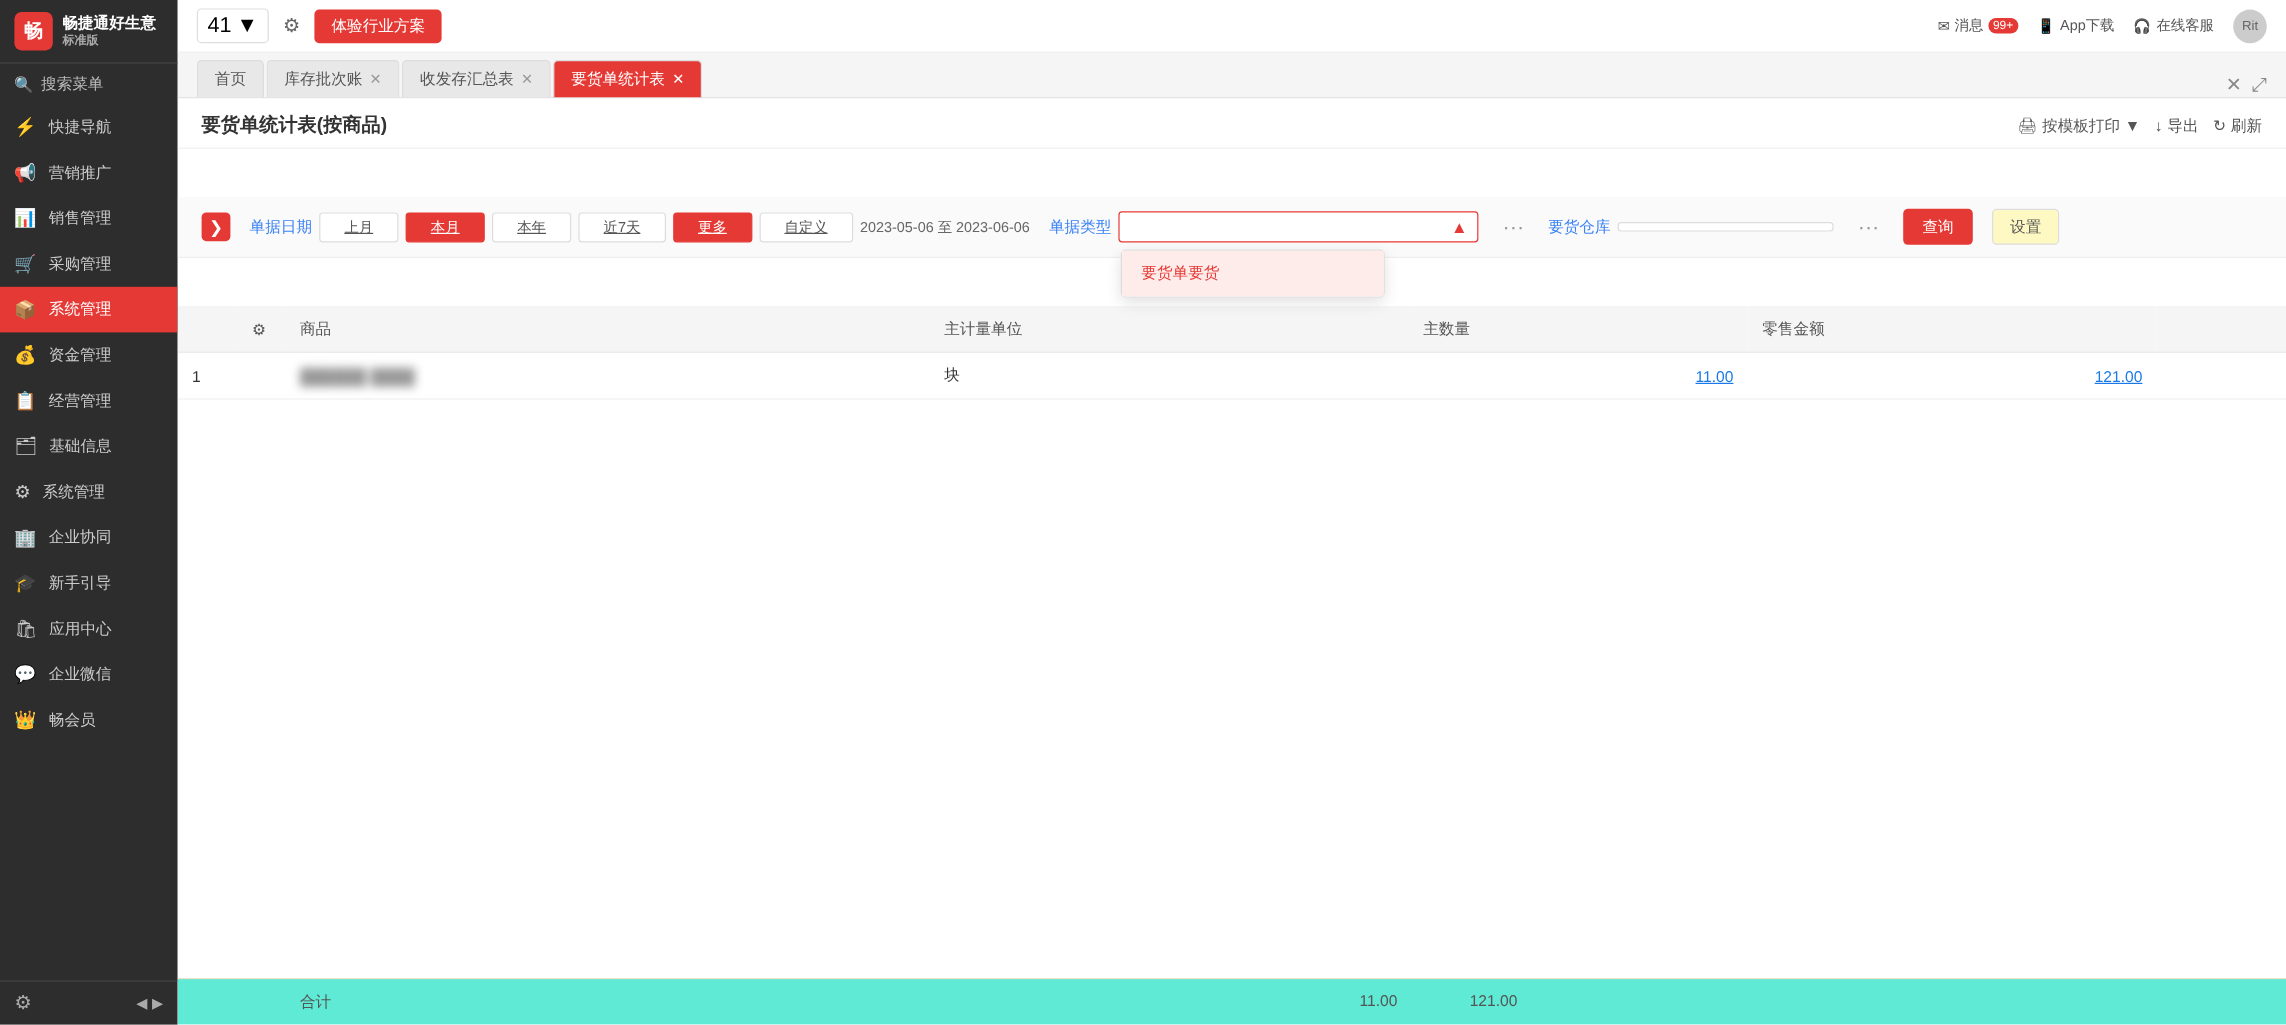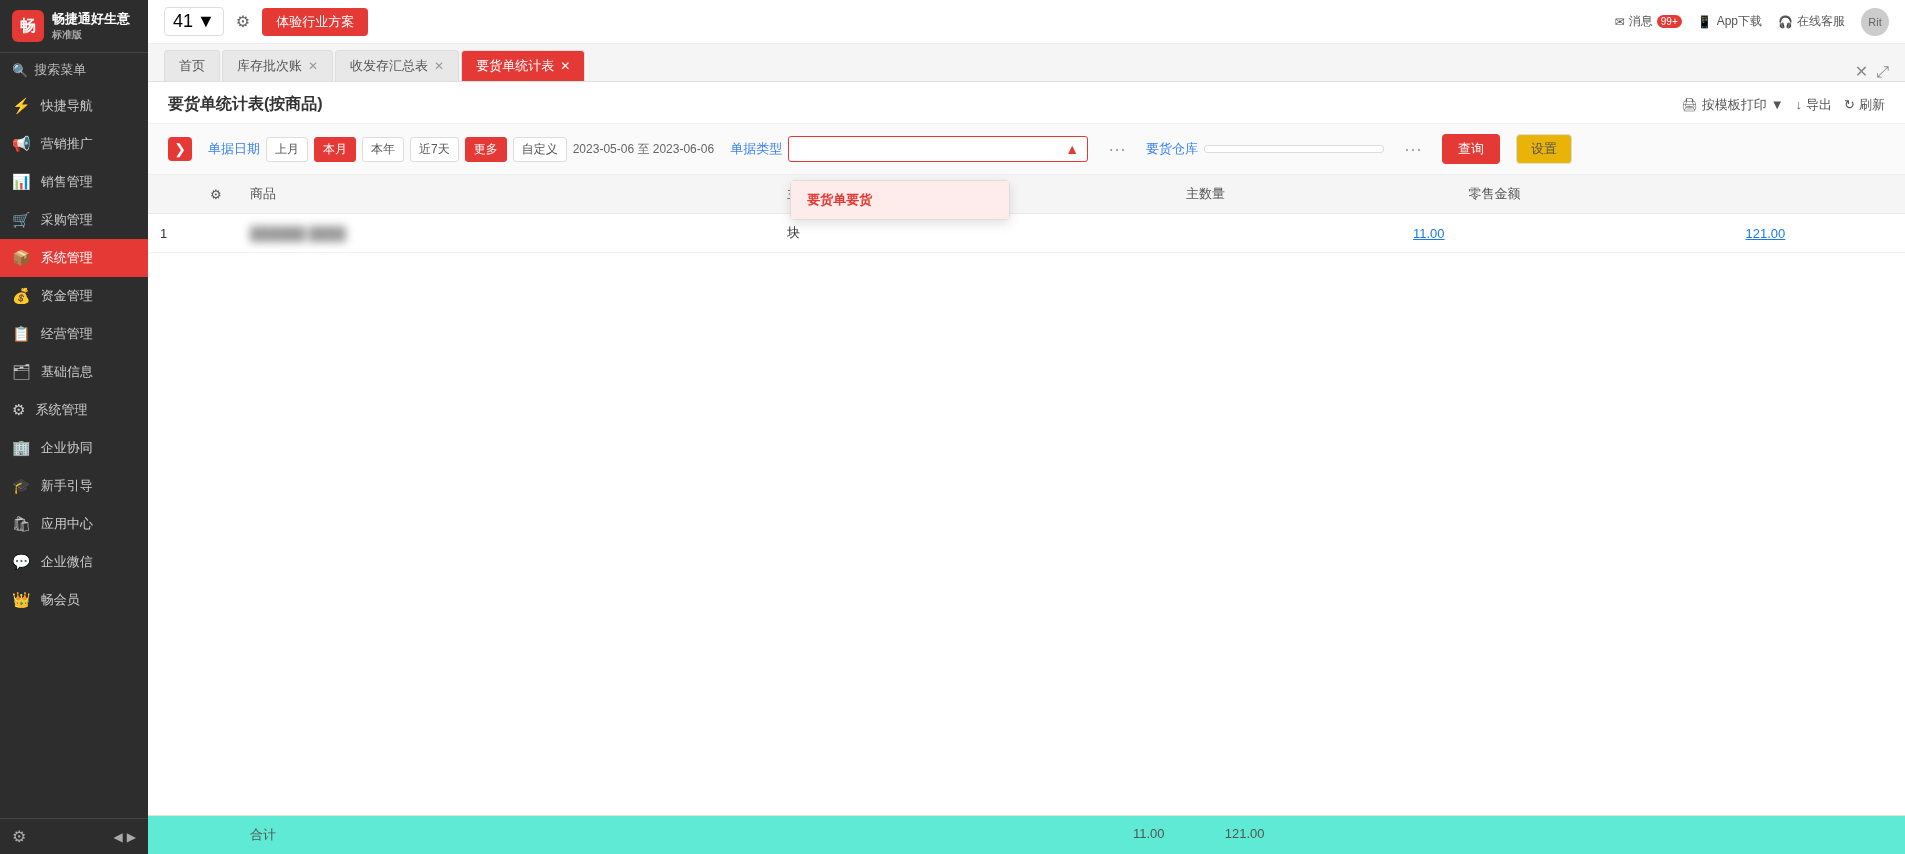--- a/index.html
+++ b/index.html
@@ -97,21 +97,21 @@
       border-radius: 4px 4px 0 0; background: #e8e8e8; color: #555;
       border: 1px solid #ddd; border-bottom: none;
     }
     .tab.active { background: #fff; color: #333; font-weight: 500; }
     .tab-close { font-size: 12px; color: #999; cursor: pointer; }
     .tab.active.highlighted { background: #e53935; color: #fff; }
     .tab.active.highlighted .tab-close { color: #fff; }
     .tab-window-btns { margin-left: auto; display: flex; align-items: center; gap: 8px; color: #888; font-size: 16px; }
 
     
-    .page-content { flex: 1; overflow-y: auto; background: #fff; display: flex; flex-direction: column; }
+    .page-content { flex: 1; overflow-y: auto; background: #fff; display: flex; flex-direction: column; gap: 40px; }
 
     
     .page-header {
       display: flex; align-items: center; justify-content: space-between;
       padding: 12px 20px 8px 20px;
       border-bottom: 1px solid #f0f0f0;
     }
     .page-title { font-size: 16px; font-weight: bold; color: #333; }
     .page-actions { display: flex; align-items: center; gap: 12px; }
     .action-btn {
@@ -123,40 +123,40 @@
       display: flex; align-items: center; padding: 10px 20px; gap: 16px;
       background: #fafafa; border-bottom: 1px solid #eee; flex-wrap: wrap;
     }
     .expand-btn {
       width: 24px; height: 24px; background: #e53935; color: #fff; border-radius: 4px;
       display: flex; align-items: center; justify-content: center; cursor: pointer; font-size: 14px; flex-shrink: 0;
     }
     .filter-group { display: flex; align-items: center; gap: 6px; }
     .filter-label { color: #3b82f6; font-size: 13px; white-space: nowrap; }
     .date-btn {
-      padding: 3px 8px; border: 1px solid #ddd; border-radius: 3px; cursor: pointer;
-      font-size: 12px; background: #fff; color: #555;
+      padding: 3px 20px; border: 1px solid #ddd; border-radius: 3px; cursor: pointer;
+      font-size: 12px; background: #fff; color: #555; text-decoration: underline;
     }
     .date-btn.active { background: #e53935; color: #fff; border-color: #e53935; }
     .date-btn.more { background: #e53935; color: #fff; border-color: #e53935; }
     .date-input { font-size: 12px; color: #666; }
     .filter-select-wrap {
       display: flex; align-items: center; border: 1px solid #e53935; border-radius: 3px;
       background: #fff; position: relative; min-width: 300px;
     }
     .filter-select-inner { flex: 1; padding: 4px 8px; font-size: 13px; outline: none; border: none; background: transparent; }
     .select-arrow { padding: 4px 8px; cursor: pointer; color: #e53935; font-size: 14px; }
     .filter-more-btn { color: #999; cursor: pointer; font-size: 18px; padding: 0 4px; }
     .warehouse-select { display: flex; align-items: center; min-width: 180px; border: 1px solid #ddd; border-radius: 3px; padding: 3px 8px; background: #fff; }
     .search-btn {
       background: #e53935; color: #fff; border: none; border-radius: 4px;
       padding: 6px 16px; cursor: pointer; font-size: 13px; white-space: nowrap;
     }
     .setting-btn {
-      background: #eab308; color: #555; border: 1px solid #ddd; border-radius: 4px;
+      background: #fef9c3; color: #555; border: 1px solid #ddd; border-radius: 4px;
       padding: 5px 14px; cursor: pointer; font-size: 13px;
     }
 
     
     .dropdown-overlay {
       position: absolute; background: #fff; border: 1px solid #ddd;
       border-radius: 4px; box-shadow: 0 4px 12px rgba(0,0,0,0.12); z-index: 100;
       min-width: 200px;
     }
     .dropdown-item {
@@ -361,21 +361,21 @@
         <span class="date-input">2023-05-06 至 2023-06-06</span>
       </div>
 
       <div class="filter-group" style="position:relative;">
         <span class="filter-label">单据类型</span>
         <div class="filter-select-wrap">
           <input class="filter-select-inner" type="text" value="" style="">
           <span class="select-arrow">▲</span>
         </div>
 
-        <div class="dropdown-overlay" style="top: 44px; left: 60px; width: 220px; font-weight: bold;">
+        <div class="dropdown-overlay" style="top: 32px; left: 60px; width: 220px;">
           <div class="dropdown-item selected">要货单要货</div>
         </div>
       </div>
 
       <span class="filter-more-btn">···</span>
 
       <div class="filter-group">
         <span class="filter-label">要货仓库</span>
         <div class="warehouse-select">
           <span style="flex:1;color:#999;font-size:13px;"></span>

